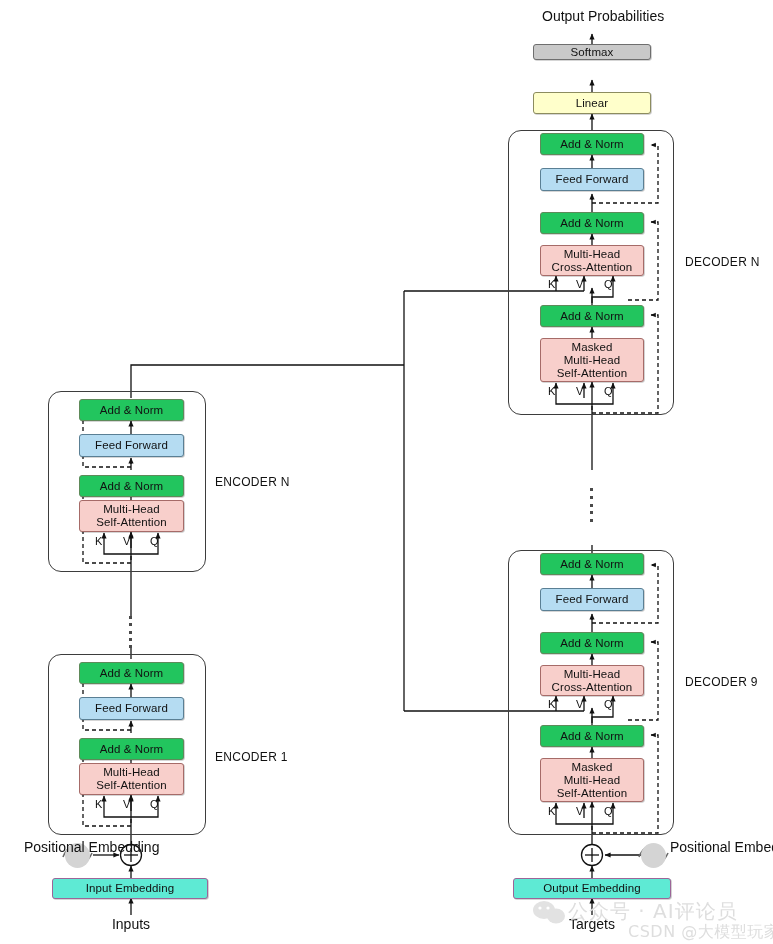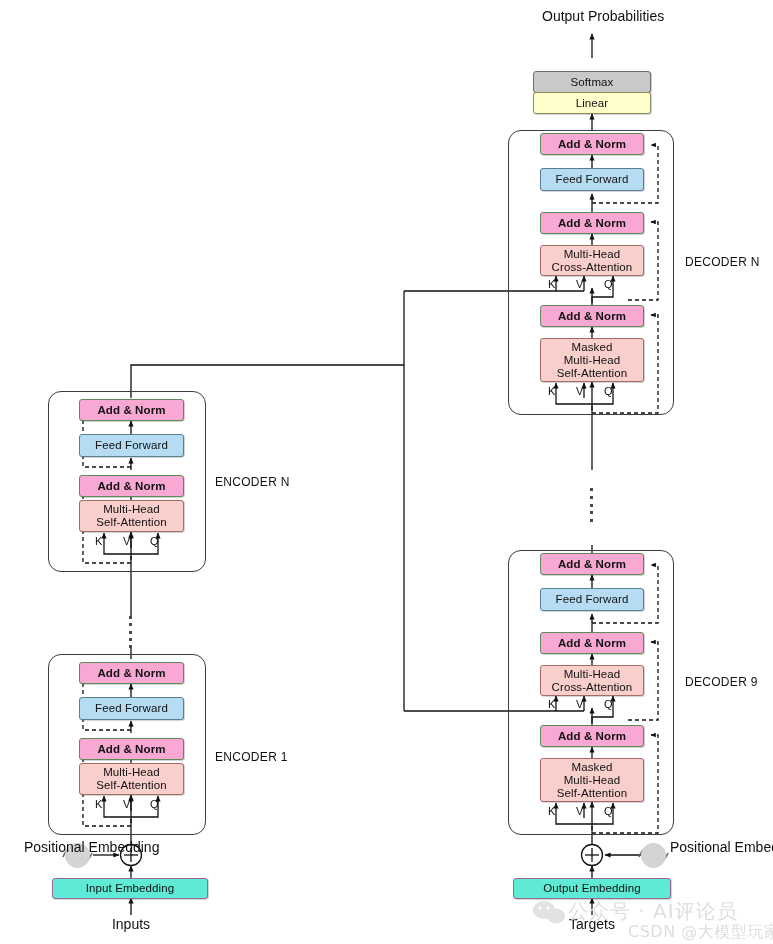--- a/index.html
+++ b/index.html
@@ -32,21 +32,21 @@
     justify-content:center;
     text-align:center;
     font-size:11.5px;
     color:#111111;
     line-height:13px;
     letter-spacing:0.1px;
     box-shadow:0.8px 0.8px 0 rgba(0,0,0,0.22);
     background:#ffffff;
   }
   .node span{display:block;white-space:nowrap;}
-  .addnorm{background:#f9a8d4;border-color:#5e8a5a;font-weight:bold;}
+  .addnorm{background:#22c55e;border-color:#5e8a5a;}
   .ffwd{background:#b5dcf2;border-color:#5a7f94;}
   .attn{background:#f8cfcb;border-color:#a66b68;}
   .embed{background:#5eead4;border-color:#9c6598;}
   .linear{background:#ffffcb;border-color:#8c8c5f;}
   .softmax{background:#c9c9c9;border-color:#6e6e6e;}
 
   
   .stack{
     position:absolute;
     box-sizing:border-box;
@@ -238,21 +238,21 @@
       <circle cx="540" cy="908" r="1.6" fill="#ffffff"></circle>
       <circle cx="548" cy="908" r="1.6" fill="#ffffff"></circle>
     </g>
   </svg>
 
   <div class="lbl ctr" style="left:542px;top:10px;width:100px;">
     <span>Output</span>
     <span>Probabilities</span>
   </div>
 
-  <div class="node softmax" style="left:533px;top:71px;width:118px;height:22px;">
+  <div class="node softmax" style="left:533px;top:44px;width:118px;height:16px;">
     <span>Softmax</span>
   </div>
 
   <div class="node linear" style="left:533px;top:92px;width:118px;height:22px;">
     <span>Linear</span>
   </div>
 
   <div class="stack" style="left:508px;top:130px;width:166px;height:285px;"></div>
 
   <div class="lbl big" style="left:685px;top:256px;">DECODER N</div>

